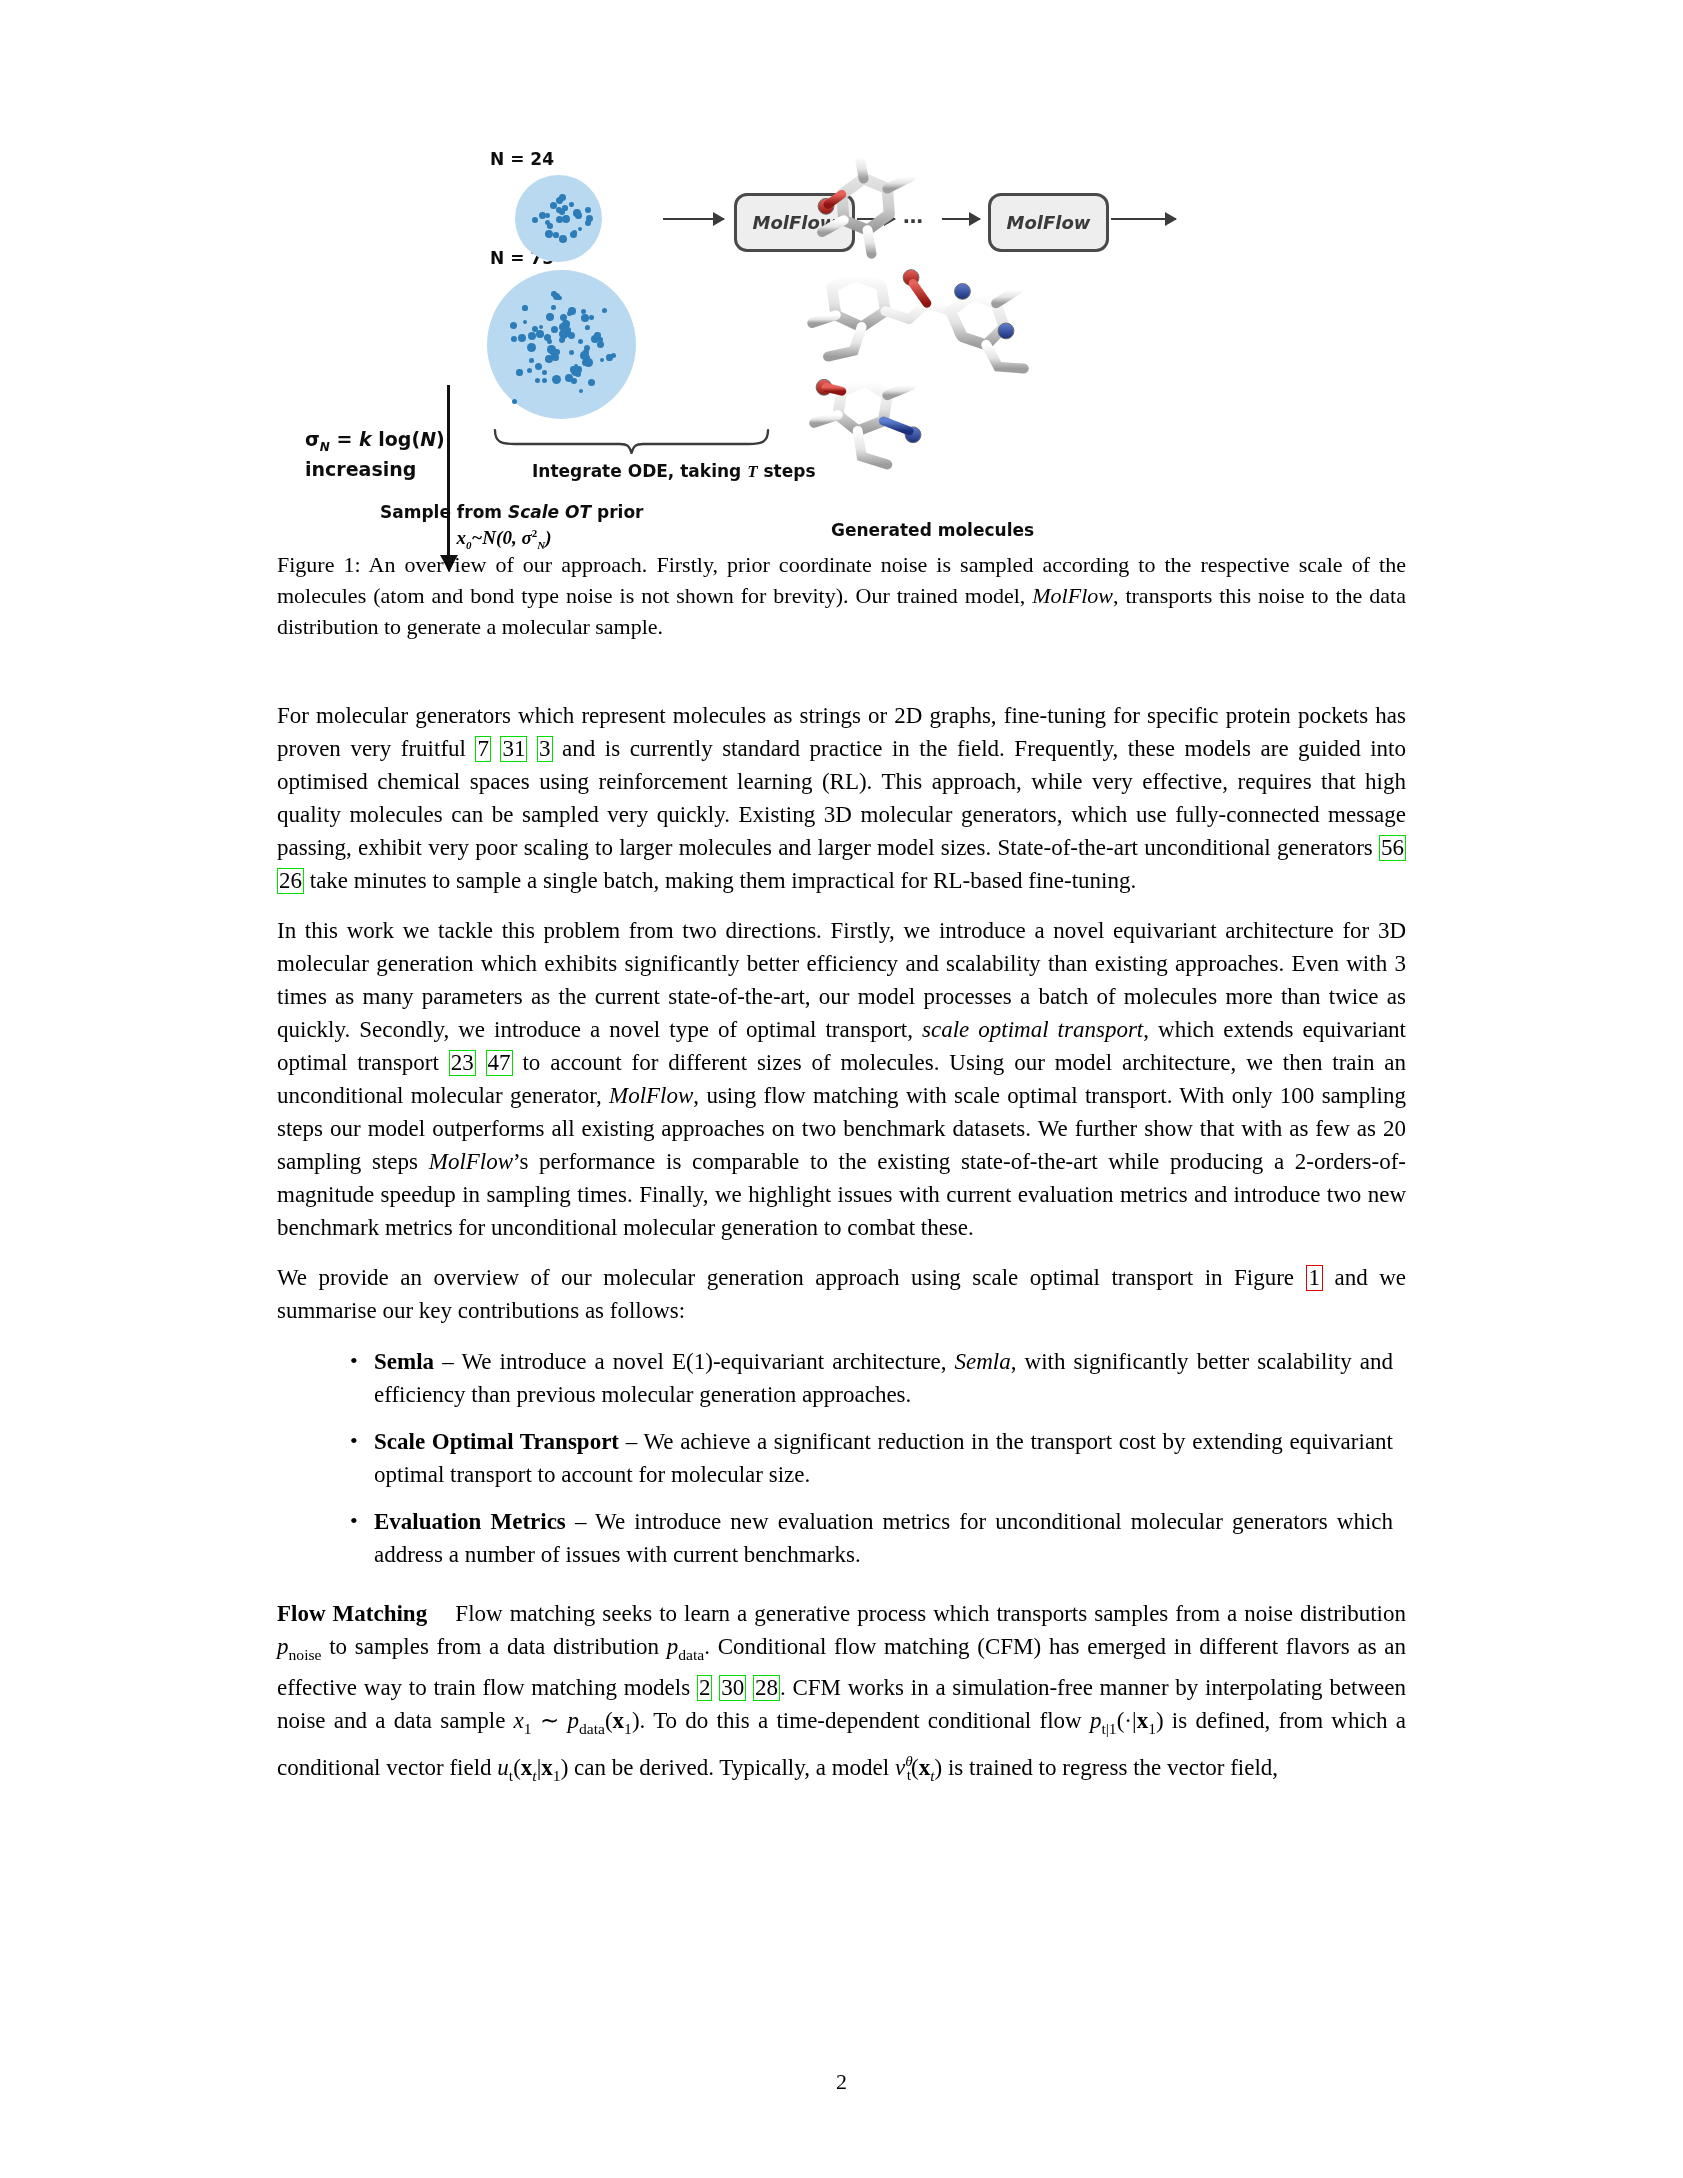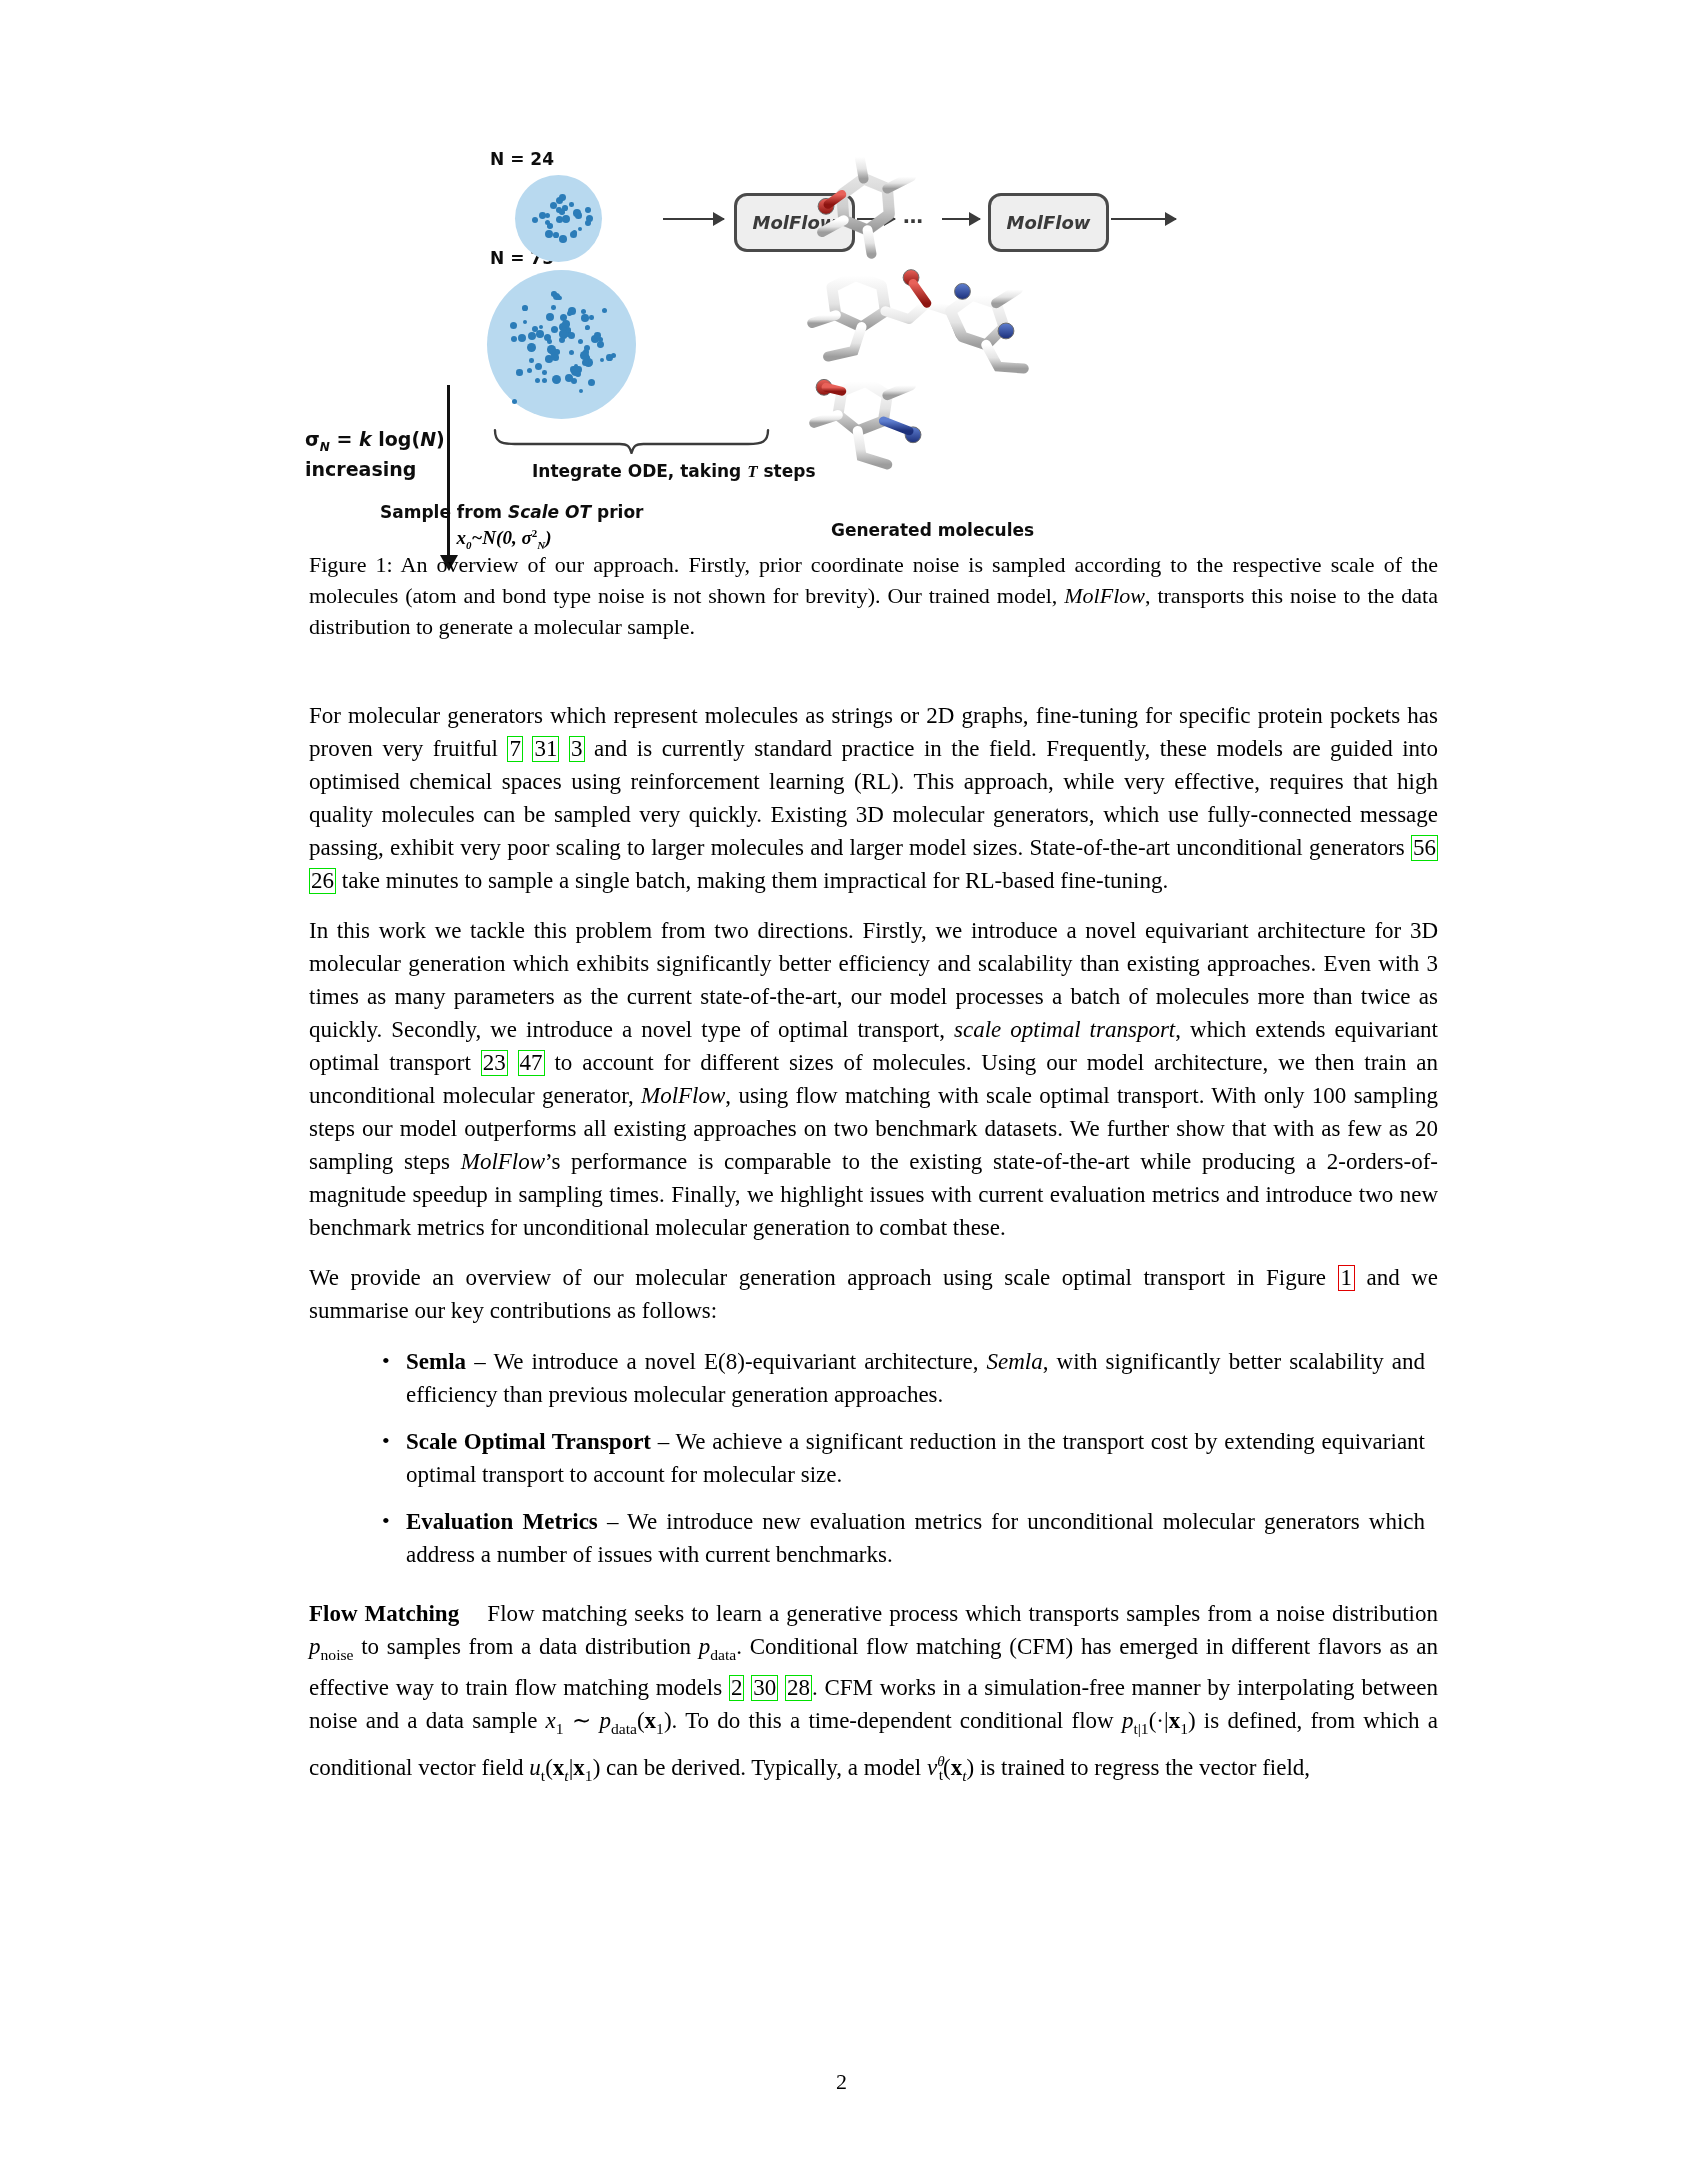--- a/index.html
+++ b/index.html
@@ -62,21 +62,21 @@
   .sample-formula { position:absolute; left:103px; top:378px; width:248px; text-align:center;
      font-family:"Liberation Serif", serif; font-style:italic; font-weight:bold; font-size:19px; }
   .sample-formula sub { font-size:11px; font-style:italic; }
   .sample-formula sup { font-size:11px; font-style:normal; }
 
   .genlabel { left:554px; top:371px; font-size:17px; }
 
   .mol-canvas { position:absolute; left:525px; top:0px; width:317px; height:356px; }
 
   
-  .body { position:absolute; left:277px; top:549px; width:1129px;margin-left:32px; }
+  .body { position:absolute; left:277px; top:549px; width:1129px; }
   .caption { font-size:22px; line-height:31px; text-align:justify; text-align-last:left; margin-bottom:0; }
   p.para { font-size:23px; line-height:33px; text-align:justify; text-align-last:left; margin:0 0 17px 0; }
   p.para.first { margin-top:0; }
   .it { font-style:italic; }
   .cite { display:inline-block; border:1.6px solid #00e000; padding:0 1px; line-height:1.05; }
   .cite-red { display:inline-block; border:1.8px solid #e00000; padding:0 2px; line-height:1.05; }
 
   ul.contrib { list-style:none; margin:0; padding:0; }
   ul.contrib li { position:relative; font-size:23px; line-height:33px; margin:0 0 14px 0;
       padding-left:30px; text-align:justify; text-align-last:left; }
@@ -318,21 +318,21 @@
 
     <div style="height:57px;"></div>
 
     <p class="para first"><span>For molecular generators which represent molecules as strings or 2D graphs, fine-tuning for specific protein pockets has proven very fruitful </span><span class="cite">7</span> <span class="cite">31</span> <span class="cite">3</span><span> and is currently standard practice in the field. Frequently, these models are guided into optimised chemical spaces using reinforcement learning (RL). This approach, while very effective, requires that high quality molecules can be sampled very quickly. Existing 3D molecular generators, which use fully-connected message passing, exhibit very poor scaling to larger molecules and larger model sizes. State-of-the-art unconditional generators </span><span class="cite">56</span> <span class="cite">26</span><span> take minutes to sample a single batch, making them impractical for RL-based fine-tuning.</span></p>
 
     <p class="para"><span>In this work we tackle this problem from two directions. Firstly, we introduce a novel equivariant architecture for 3D molecular generation which exhibits significantly better efficiency and scalability than existing approaches. Even with 3 times as many parameters as the current state-of-the-art, our model processes a batch of molecules more than twice as quickly. Secondly, we introduce a novel type of optimal transport, </span><span class="it">scale optimal transport</span><span>, which extends equivariant optimal transport </span><span class="cite">23</span> <span class="cite">47</span><span> to account for different sizes of molecules. Using our model architecture, we then train an unconditional molecular generator, </span><span class="it">MolFlow</span><span>, using flow matching with scale optimal transport. With only 100 sampling steps our model outperforms all existing approaches on two benchmark datasets. We further show that with as few as 20 sampling steps </span><span class="it">MolFlow</span><span>’s performance is comparable to the existing state-of-the-art while producing a 2-orders-of-magnitude speedup in sampling times. Finally, we highlight issues with current evaluation metrics and introduce two new benchmark metrics for unconditional molecular generation to combat these.</span></p>
 
     <p class="para"><span>We provide an overview of our molecular generation approach using scale optimal transport in Figure </span><span class="cite-red">1</span><span> and we summarise our key contributions as follows:</span></p>
 
     <ul class="contrib" style="margin:18px 0 0 67px; width:1049px;">
-      <li><b>Semla</b><span> – </span><span>We introduce a novel E(8)-equivariant architecture, </span><span class="it">Semla</span><span>, with significantly better scalability and efficiency than previous molecular generation approaches.</span></li>
+      <li><b>Semla</b><span> – </span><span>We introduce a novel E(1)-equivariant architecture, </span><span class="it">Semla</span><span>, with significantly better scalability and efficiency than previous molecular generation approaches.</span></li>
       <li><b>Scale Optimal Transport</b><span> – </span><span>We achieve a significant reduction in the transport cost by extending equivariant optimal transport to account for molecular size.</span></li>
       <li><b>Evaluation Metrics</b><span> – </span><span>We introduce new evaluation metrics for unconditional molecular generators which address a number of issues with current benchmarks.</span></li>
     </ul>
 
 
     <p class="para" style="margin-top:26px;"><span class="runin">Flow Matching</span><span>&nbsp;&nbsp;&nbsp;&nbsp;</span><span>Flow matching seeks to learn a generative process which transports samples from a noise distribution </span><span class="mathit"><span>p</span><sub class="mathrm">noise</sub></span><span> to samples from a data distribution </span><span class="mathit"><span>p</span><sub class="mathrm">data</sub></span><span>. Conditional flow matching (CFM) has emerged in different flavors as an effective way to train flow matching models </span><span class="cite">2</span> <span class="cite">30</span> <span class="cite">28</span><span>. CFM works in a simulation-free manner by interpolating between noise and a data sample </span><span class="mathit"><span>x</span><sub class="mathrm">1</sub></span><span> ∼ </span><span class="mathit"><span>p</span><sub class="mathrm">data</sub></span><span class="mathrm">(<span class="bfv">x</span><sub style="font-style:normal;font-size:0.68em;">1</sub>)</span><span>. To do this a time-dependent conditional flow </span><span class="mathit"><span>p</span><sub class="mathrm">t|1</sub></span><span class="mathrm">(·|<span class="bfv">x</span><sub style="font-size:0.68em;">1</sub>)</span><span> is defined, from which a conditional vector field </span><span class="mathit"><span>u</span><sub class="mathit">t</sub></span><span class="mathrm">(<span class="bfv">x</span><sub style="font-style:italic;font-size:0.68em;">t</sub>|<span class="bfv">x</span><sub style="font-size:0.68em;">1</sub>)</span><span> can be derived.  Typically, a model </span><span class="mathit"><span>v</span><sup class="mathit" style="font-size:0.66em;">θ</sup><sub class="mathit" style="margin-left:-6px;">t</sub></span><span class="mathrm">(<span class="bfv">x</span><sub style="font-style:italic;font-size:0.68em;">t</sub>)</span><span> is trained to regress the vector field,</span></p>
 
   </div>
 
   <div class="pagenum">2</div>

